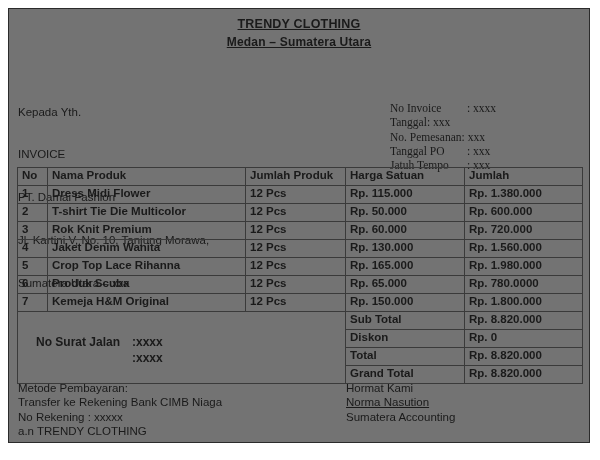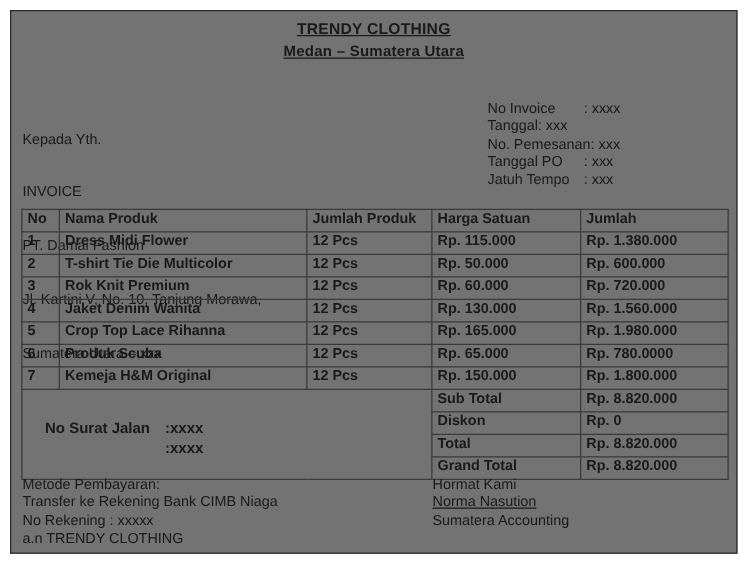--- a/index.html
+++ b/index.html
@@ -55,21 +55,22 @@
     position: absolute;
     left: 9px;
     top: 0;
     white-space: pre;
   }
   .meta-left div { white-space: pre; }
 
   .meta-right {
     position: absolute;
     left: 381px;
-    top: 4px;
+    top: 25px;
+    font-family: Liberation Serif, serif;
   }
   .meta-row {
     display: flex;
     line-height: 14.3px;
   }
   .meta-row .k { white-space: pre; }
   .meta-row .k.tabbed { width: 77px; }
   .meta-row .sep { white-space: pre; }
   .meta-row .v { white-space: pre; }
 

